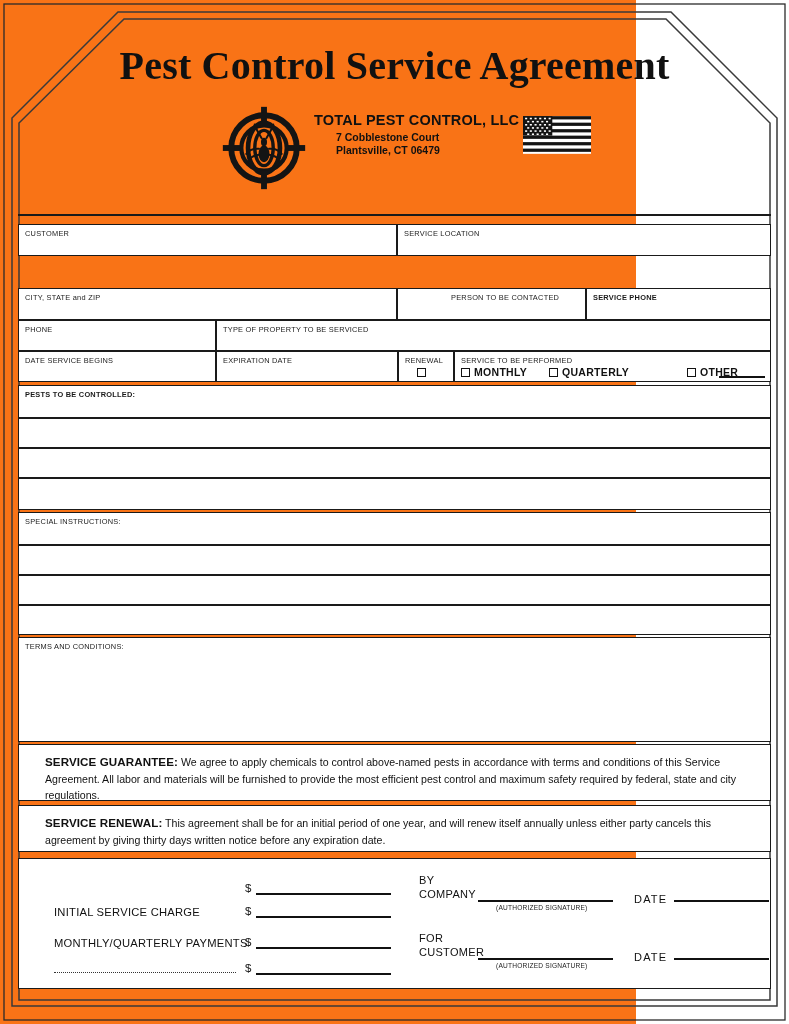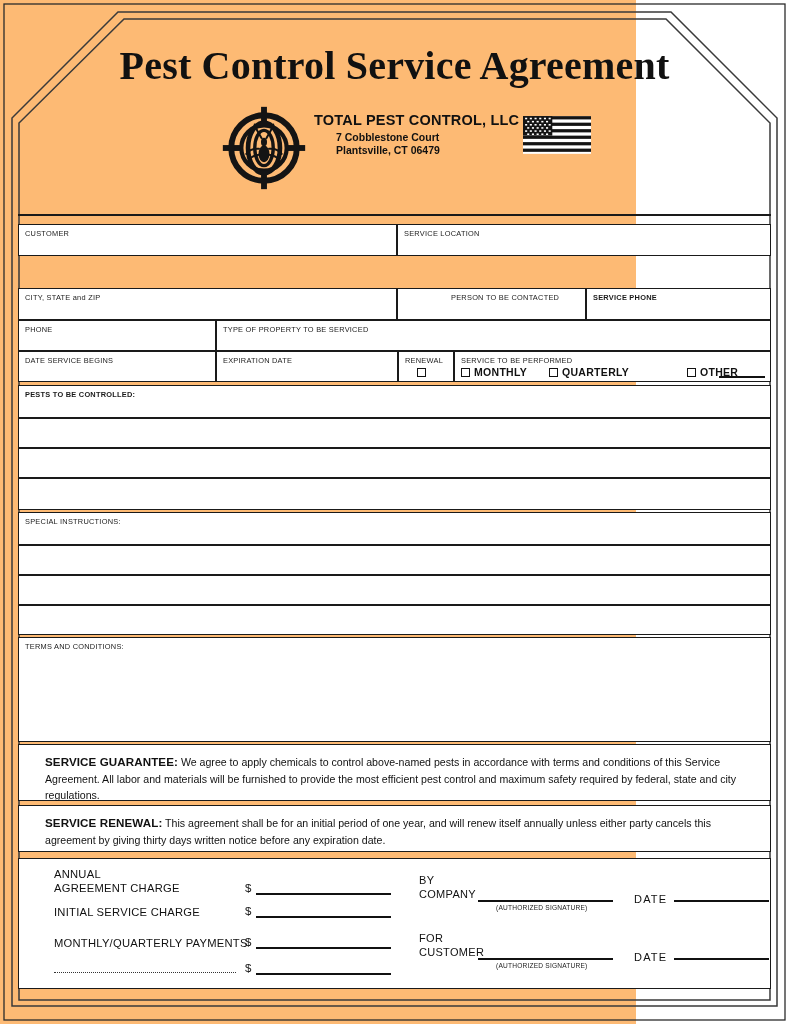--- a/index.html
+++ b/index.html
@@ -15,21 +15,21 @@
     position: relative;
     overflow: hidden;
   }
 
   
   #page {
     position: absolute;
     left: 0; top: 0;
     width: 636px;
     height: 1024px;
-    background: #fdba74;
+    background: #f97316;
   }
 
   
   .frame-svg {
     position: absolute;
     left: 0; top: 0;
     width: 789px;
     height: 1024px;
     pointer-events: none;
   }
@@ -411,24 +411,20 @@
   <div class="para-box" style="left:18px; top:805px; width:753px; height:47px;">
     <div class="para-text"><b>SERVICE RENEWAL:</b><span> This agreement shall be for an initial period of one year, and will renew itself annually unless either party cancels this agreement by giving thirty days written notice before any expiration date.</span></div>
   </div>
 
   <div class="para-box" style="left:18px; top:744px; width:753px; height:57px;">
     <div class="para-text"><b>SERVICE GUARANTEE:</b><span> We agree to apply chemicals to control above-named pests in accordance with terms and conditions of this Service Agreement. All labor and materials will be furnished to provide the most efficient pest control and maximum safety required by federal, state and city regulations.</span></div>
   </div>
 
   <div class="footer-box" style="left:18px; top:858px; width:753px; height:131px;">
 
-    <div class="pay-label" style="left:35px; top:9px;">
-      <span>ANNUAL</span><br>
-      <span>AGREEMENT CHARGE</span>
-    </div>
     <div class="dollar" style="left:226px; top:23px;">$</div>
     <div class="pay-rule" style="left:237px; top:34px; width:135px;"></div>
 
     <div class="pay-label" style="left:35px; top:47px;">INITIAL SERVICE CHARGE</div>
     <div class="dollar" style="left:226px; top:46px;">$</div>
     <div class="pay-rule" style="left:237px; top:57px; width:135px;"></div>
 
     <div class="pay-label" style="left:35px; top:78px;">MONTHLY/QUARTERLY PAYMENTS</div>
     <div class="dollar" style="left:226px; top:77px;">$</div>
     <div class="pay-rule" style="left:237px; top:88px; width:135px;"></div>

